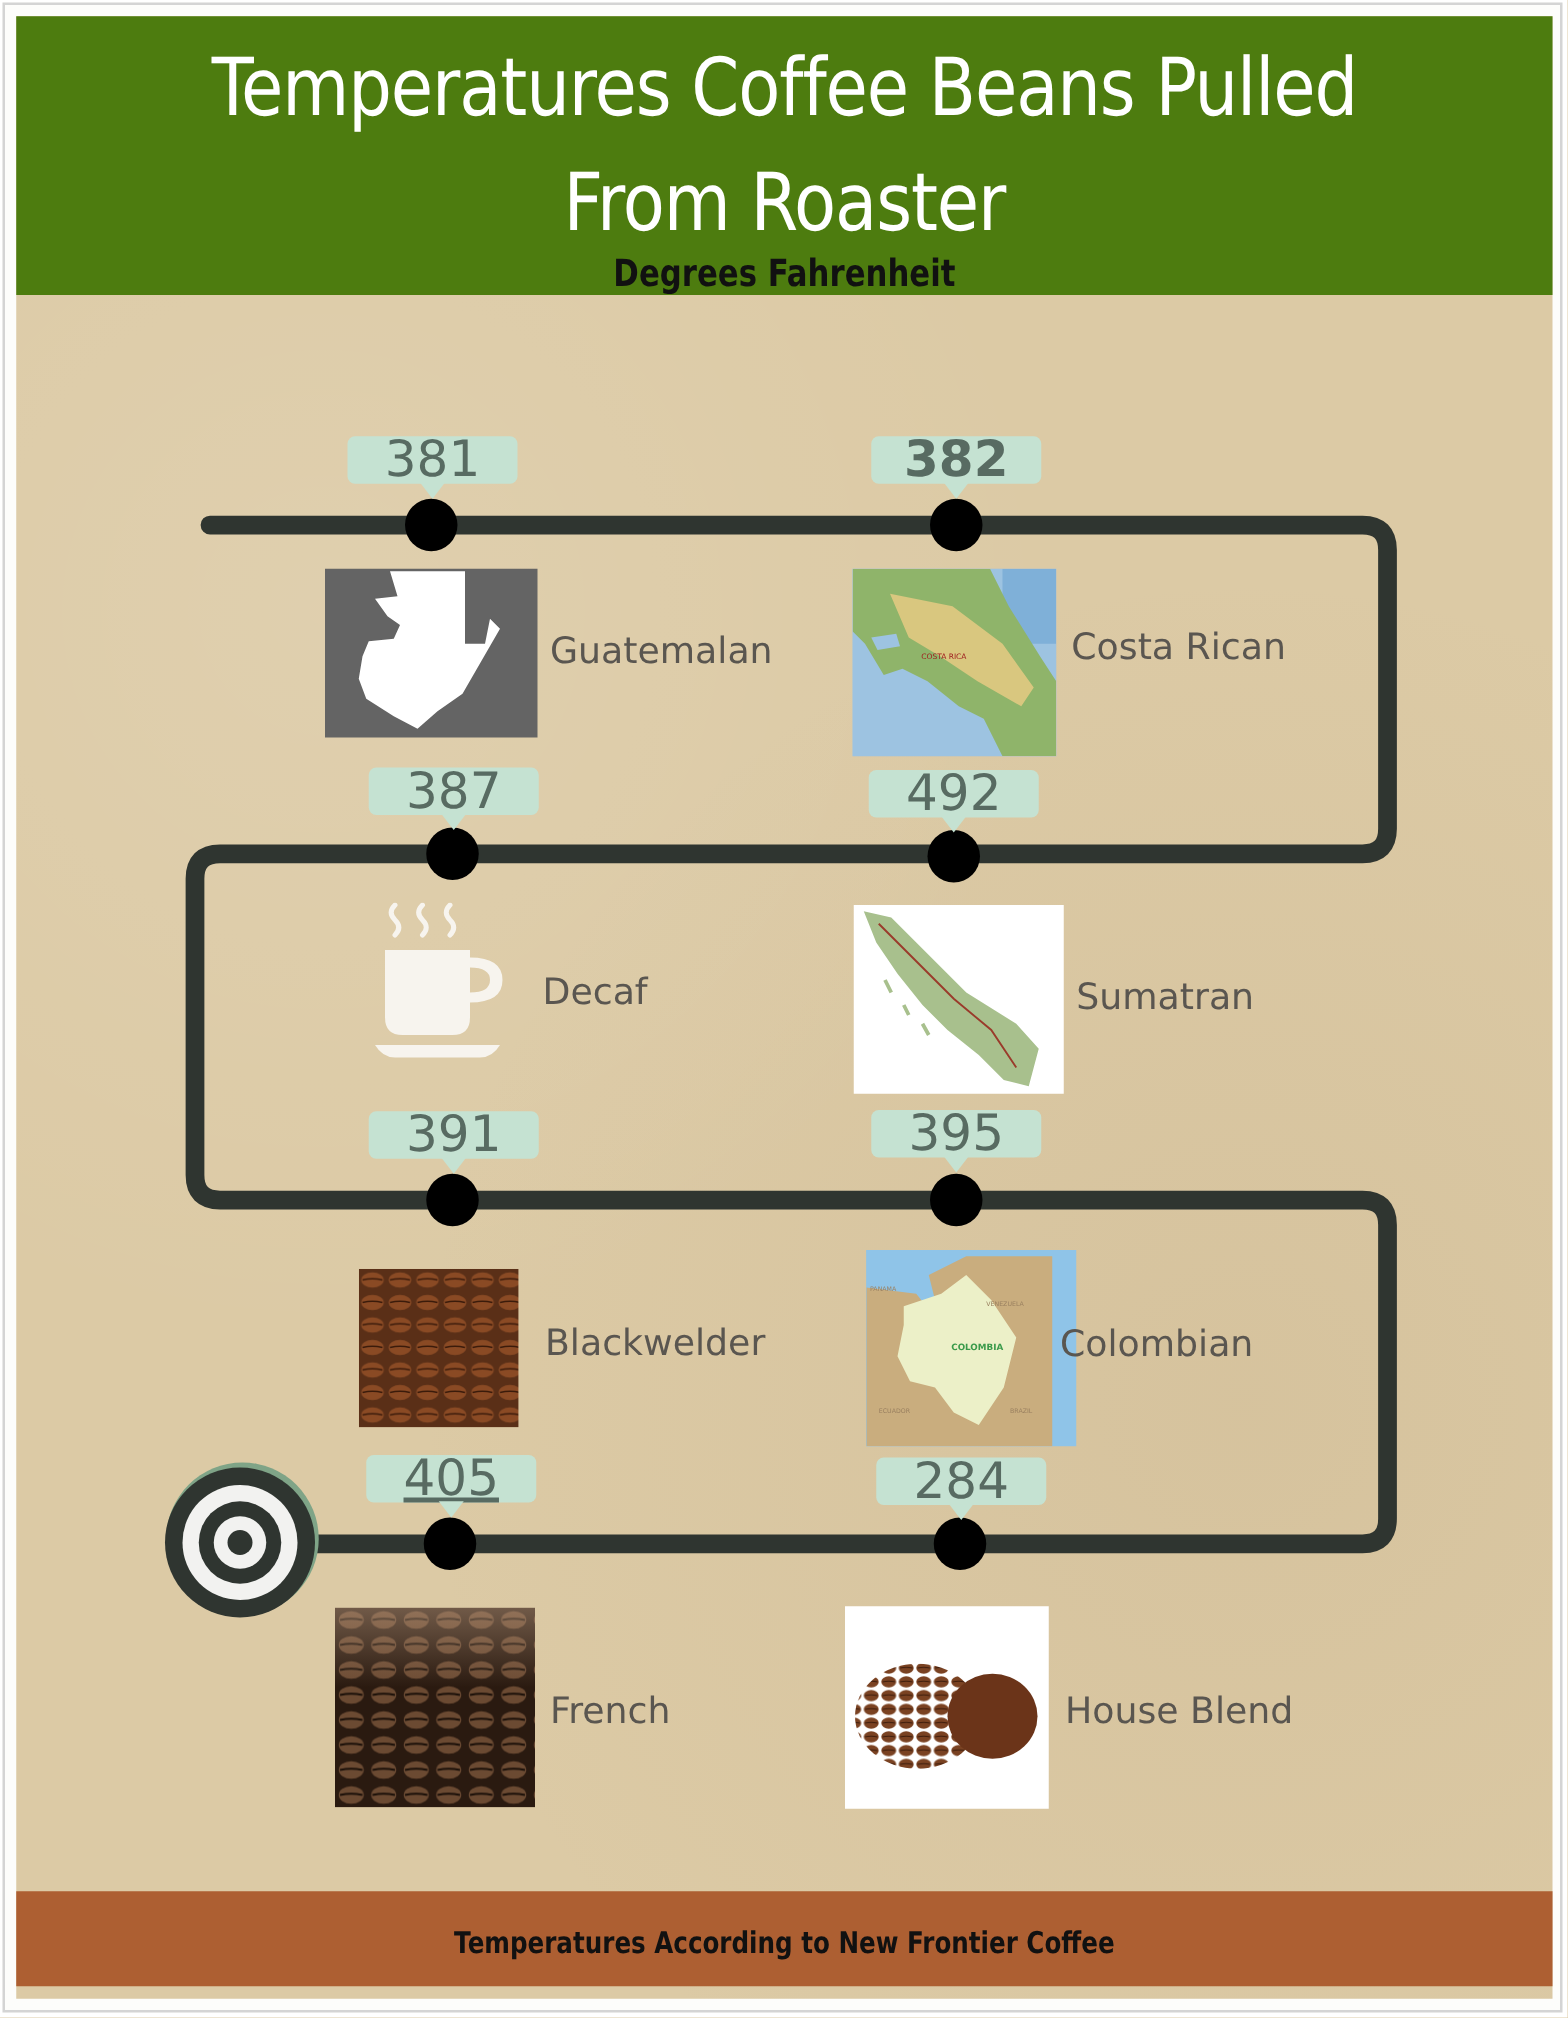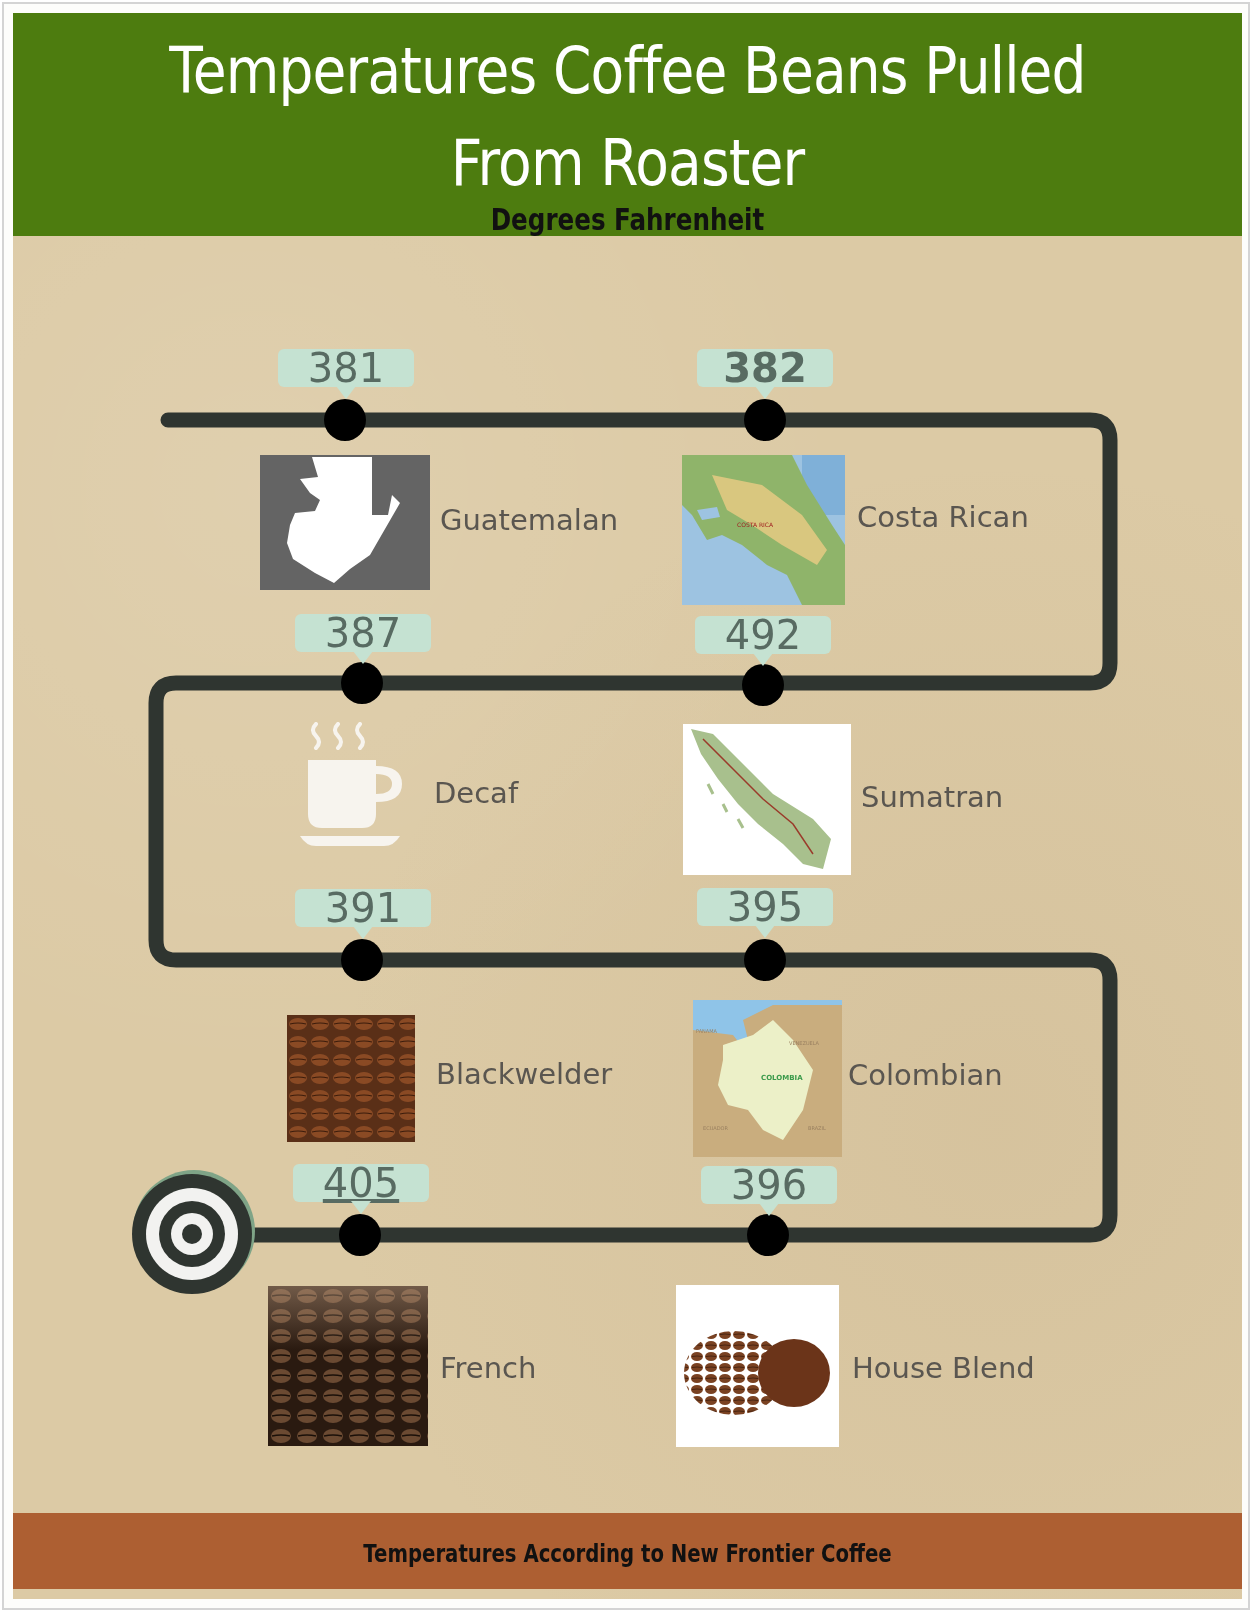--- a/index.html
+++ b/index.html
@@ -102,21 +102,21 @@
   </g>
 </svg>
 
 <div class="bubble" style="left:278px; top:349px;">381</div>
 <div class="bubble" style="left:697px; top:349px;font-weight:bold;">382</div>
 <div class="bubble" style="left:295px; top:614px;">387</div>
 <div class="bubble" style="left:695px; top:616px;">492</div>
 <div class="bubble" style="left:295px; top:889px;">391</div>
 <div class="bubble" style="left:697px; top:888px;">395</div>
 <div class="bubble" style="left:293px; top:1164px;text-decoration:underline;">405</div>
-<div class="bubble" style="left:701px; top:1166px;">396</div>
+<div class="bubble" style="left:701px; top:1166px;">284</div>
 
 <div class="thumb" style="left:260px; top:455px; width:170px; height:135px; background:#646464;">
   <svg width="170" height="135" viewBox="0 0 170 135">
     <path d="M52 2 L112 2 L112 60 L128 60 L132 40 L140 48 L110 100 L90 114 L74 128 L55 118 L33 104 L27 88 L30 70 L35 58 L55 56 L60 45 L50 38 L40 24 L58 22 L52 2 Z" fill="#ffffff"></path>
   </svg>
 </div>
 <div class="label" style="left:440px; top:503px;">Guatemalan</div>
 
 <div class="thumb" style="left:682px; top:455px; width:163px; height:150px; background:#9dc3e1;">
   <svg width="163" height="150" viewBox="0 0 163 150">
@@ -158,21 +158,21 @@
         <rect width="22" height="18" fill="#5a2f17"></rect>
         <ellipse cx="11" cy="9" rx="9" ry="6" fill="#8a4a24"></ellipse>
         <path d="M3 9 Q11 7 19 9" stroke="#3a1a0a" stroke-width="1.2" fill="none"></path>
       </pattern>
     </defs>
     <rect width="128" height="127" fill="url(#beansA)"></rect>
   </svg>
 </div>
 <div class="label" style="left:436px; top:1057px;">Blackwelder</div>
 
-<div class="thumb" style="left:693px; top:1000px; width:149px; height:157px; background:#8fc4e8;">
+<div class="thumb" style="left:693px; top:1000px; width:168px; height:157px; background:#8fc4e8;">
   <svg width="149" height="157" viewBox="0 0 149 157">
     <rect width="149" height="157" fill="#8fc4e8"></rect>
     <path d="M0 30 L40 35 L60 60 L50 20 L80 5 L149 5 L149 157 L0 157 Z" fill="#c9ad7e"></path>
     <path d="M30 45 L60 35 L80 20 L100 40 L120 70 L110 110 L90 140 L70 130 L55 110 L35 105 L25 85 L30 60 Z" fill="#ecf0c8"></path>
     <text x="68" y="80" font-size="7" fill="#3a9a4a" font-family="DejaVu Sans, sans-serif" font-weight="bold">COLOMBIA</text>
     <text x="96" y="45" font-size="5" fill="#9a8060" font-family="DejaVu Sans, sans-serif">VENEZUELA</text>
     <text x="10" y="130" font-size="5" fill="#9a8060" font-family="DejaVu Sans, sans-serif">ECUADOR</text>
     <text x="115" y="130" font-size="5" fill="#9a8060" font-family="DejaVu Sans, sans-serif">BRAZIL</text>
     <text x="3" y="33" font-size="5" fill="#9a8060" font-family="DejaVu Sans, sans-serif">PANAMA</text>
   </svg>

